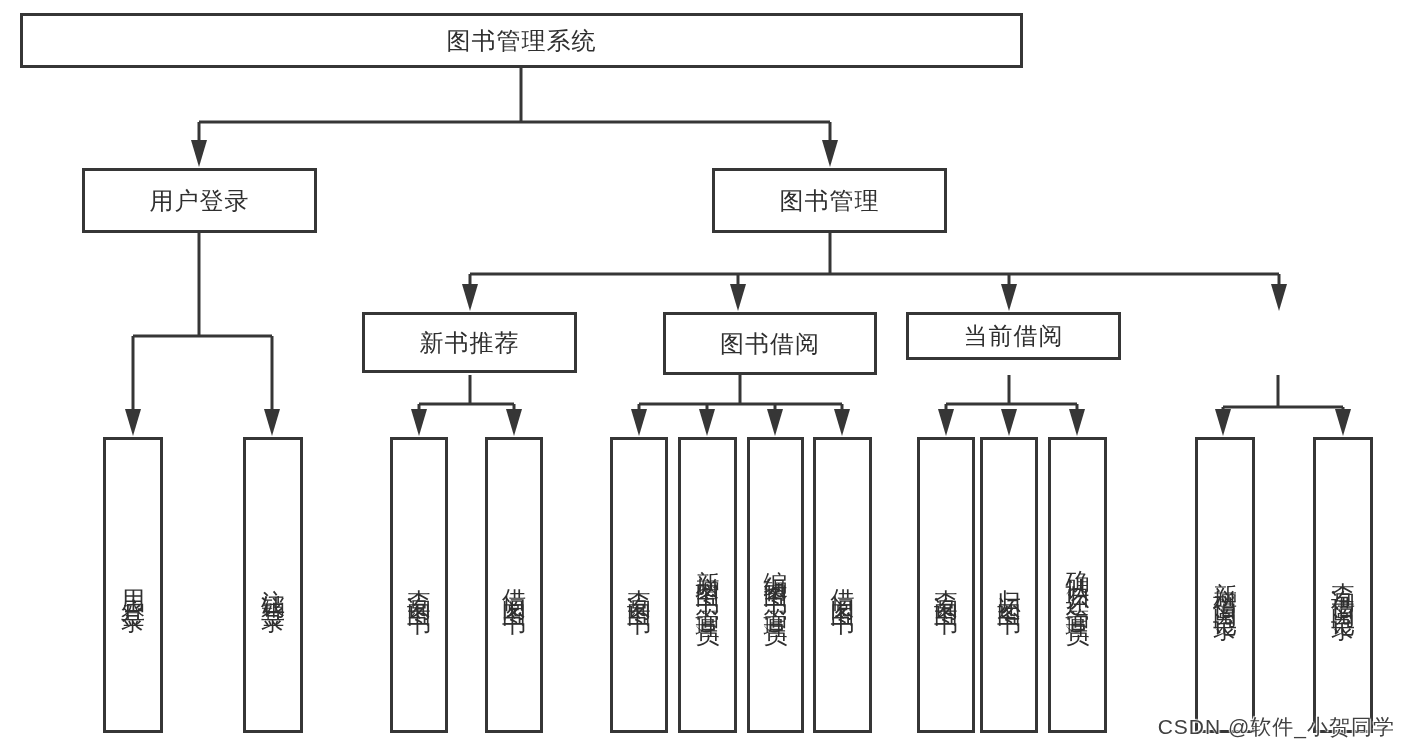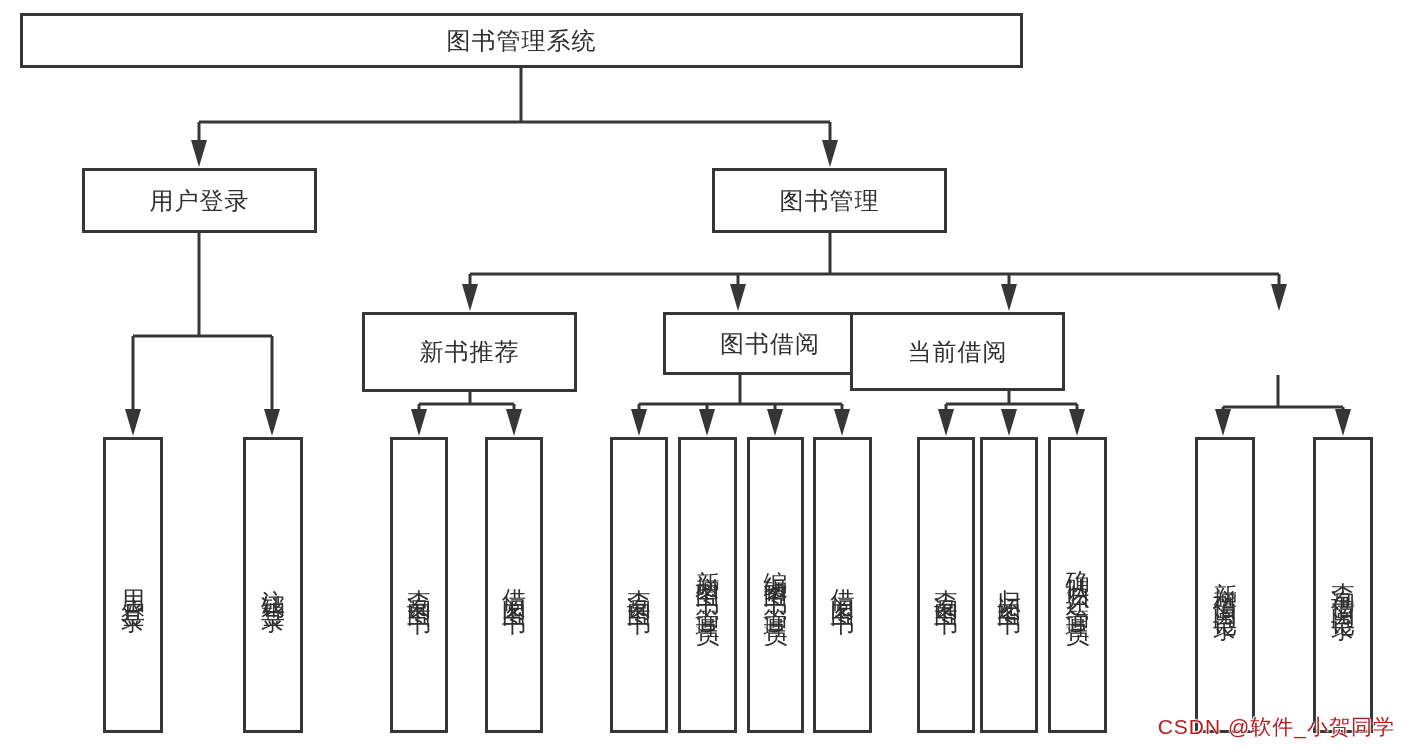--- a/index.html
+++ b/index.html
@@ -42,21 +42,21 @@
     pointer-events: none;
   }
   #connectors path.ln { stroke: #363636; stroke-width: 3; fill: none; }
   #connectors path.ar { fill: #363636; stroke: none; }
   .watermark {
     position: absolute;
     right: 10px;
     bottom: 6px;
     font-size: 21px;
     letter-spacing: 1px;
-    color: #b91c1c;
+    color: #404040;
     text-shadow: 0 0 2px #ffffff, 1px 1px 1px #ffffff, -1px -1px 1px #ffffff;
     white-space: nowrap;
   }
 </style>
 </head>
 <body>
 
 <div id="stage">
 
   <svg id="connectors" viewBox="0 0 1405 747" xmlns="http://www.w3.org/2000/svg">
@@ -124,27 +124,27 @@
     <span>图书管理系统</span>
   </div>
 
   <div class="box hbox" style="left:82px; top:168px; width:235px; height:65px;">
     <span>用户登录</span>
   </div>
   <div class="box hbox" style="left:712px; top:168px; width:235px; height:65px;align-items:center;">
     <span>图书管理</span>
   </div>
 
-  <div class="box hbox" style="left:362px; top:312px; width:215px; height:80px;">
+  <div class="box hbox" style="left:362px; top:312px; width:215px; height:61px;">
     <span>新书推荐</span>
   </div>
   <div class="box hbox" style="left:633px; top:312px; width:214px; height:63px;margin-left:30px;">
     <span>图书借阅</span>
   </div>
-  <div class="box hbox" style="left:850px; top:312px; width:215px; height:79px;">
+  <div class="box hbox" style="left:906px; top:312px; width:215px; height:48px;">
     <span>当前借阅</span>
   </div>
 
   <div class="box vbox" style="left:103px; top:437px; width:60px; height:296px;">
     <span>用户登录</span>
   </div>
   <div class="box vbox" style="left:243px; top:437px; width:60px; height:296px;">
     <span>注销登录</span>
   </div>
 

